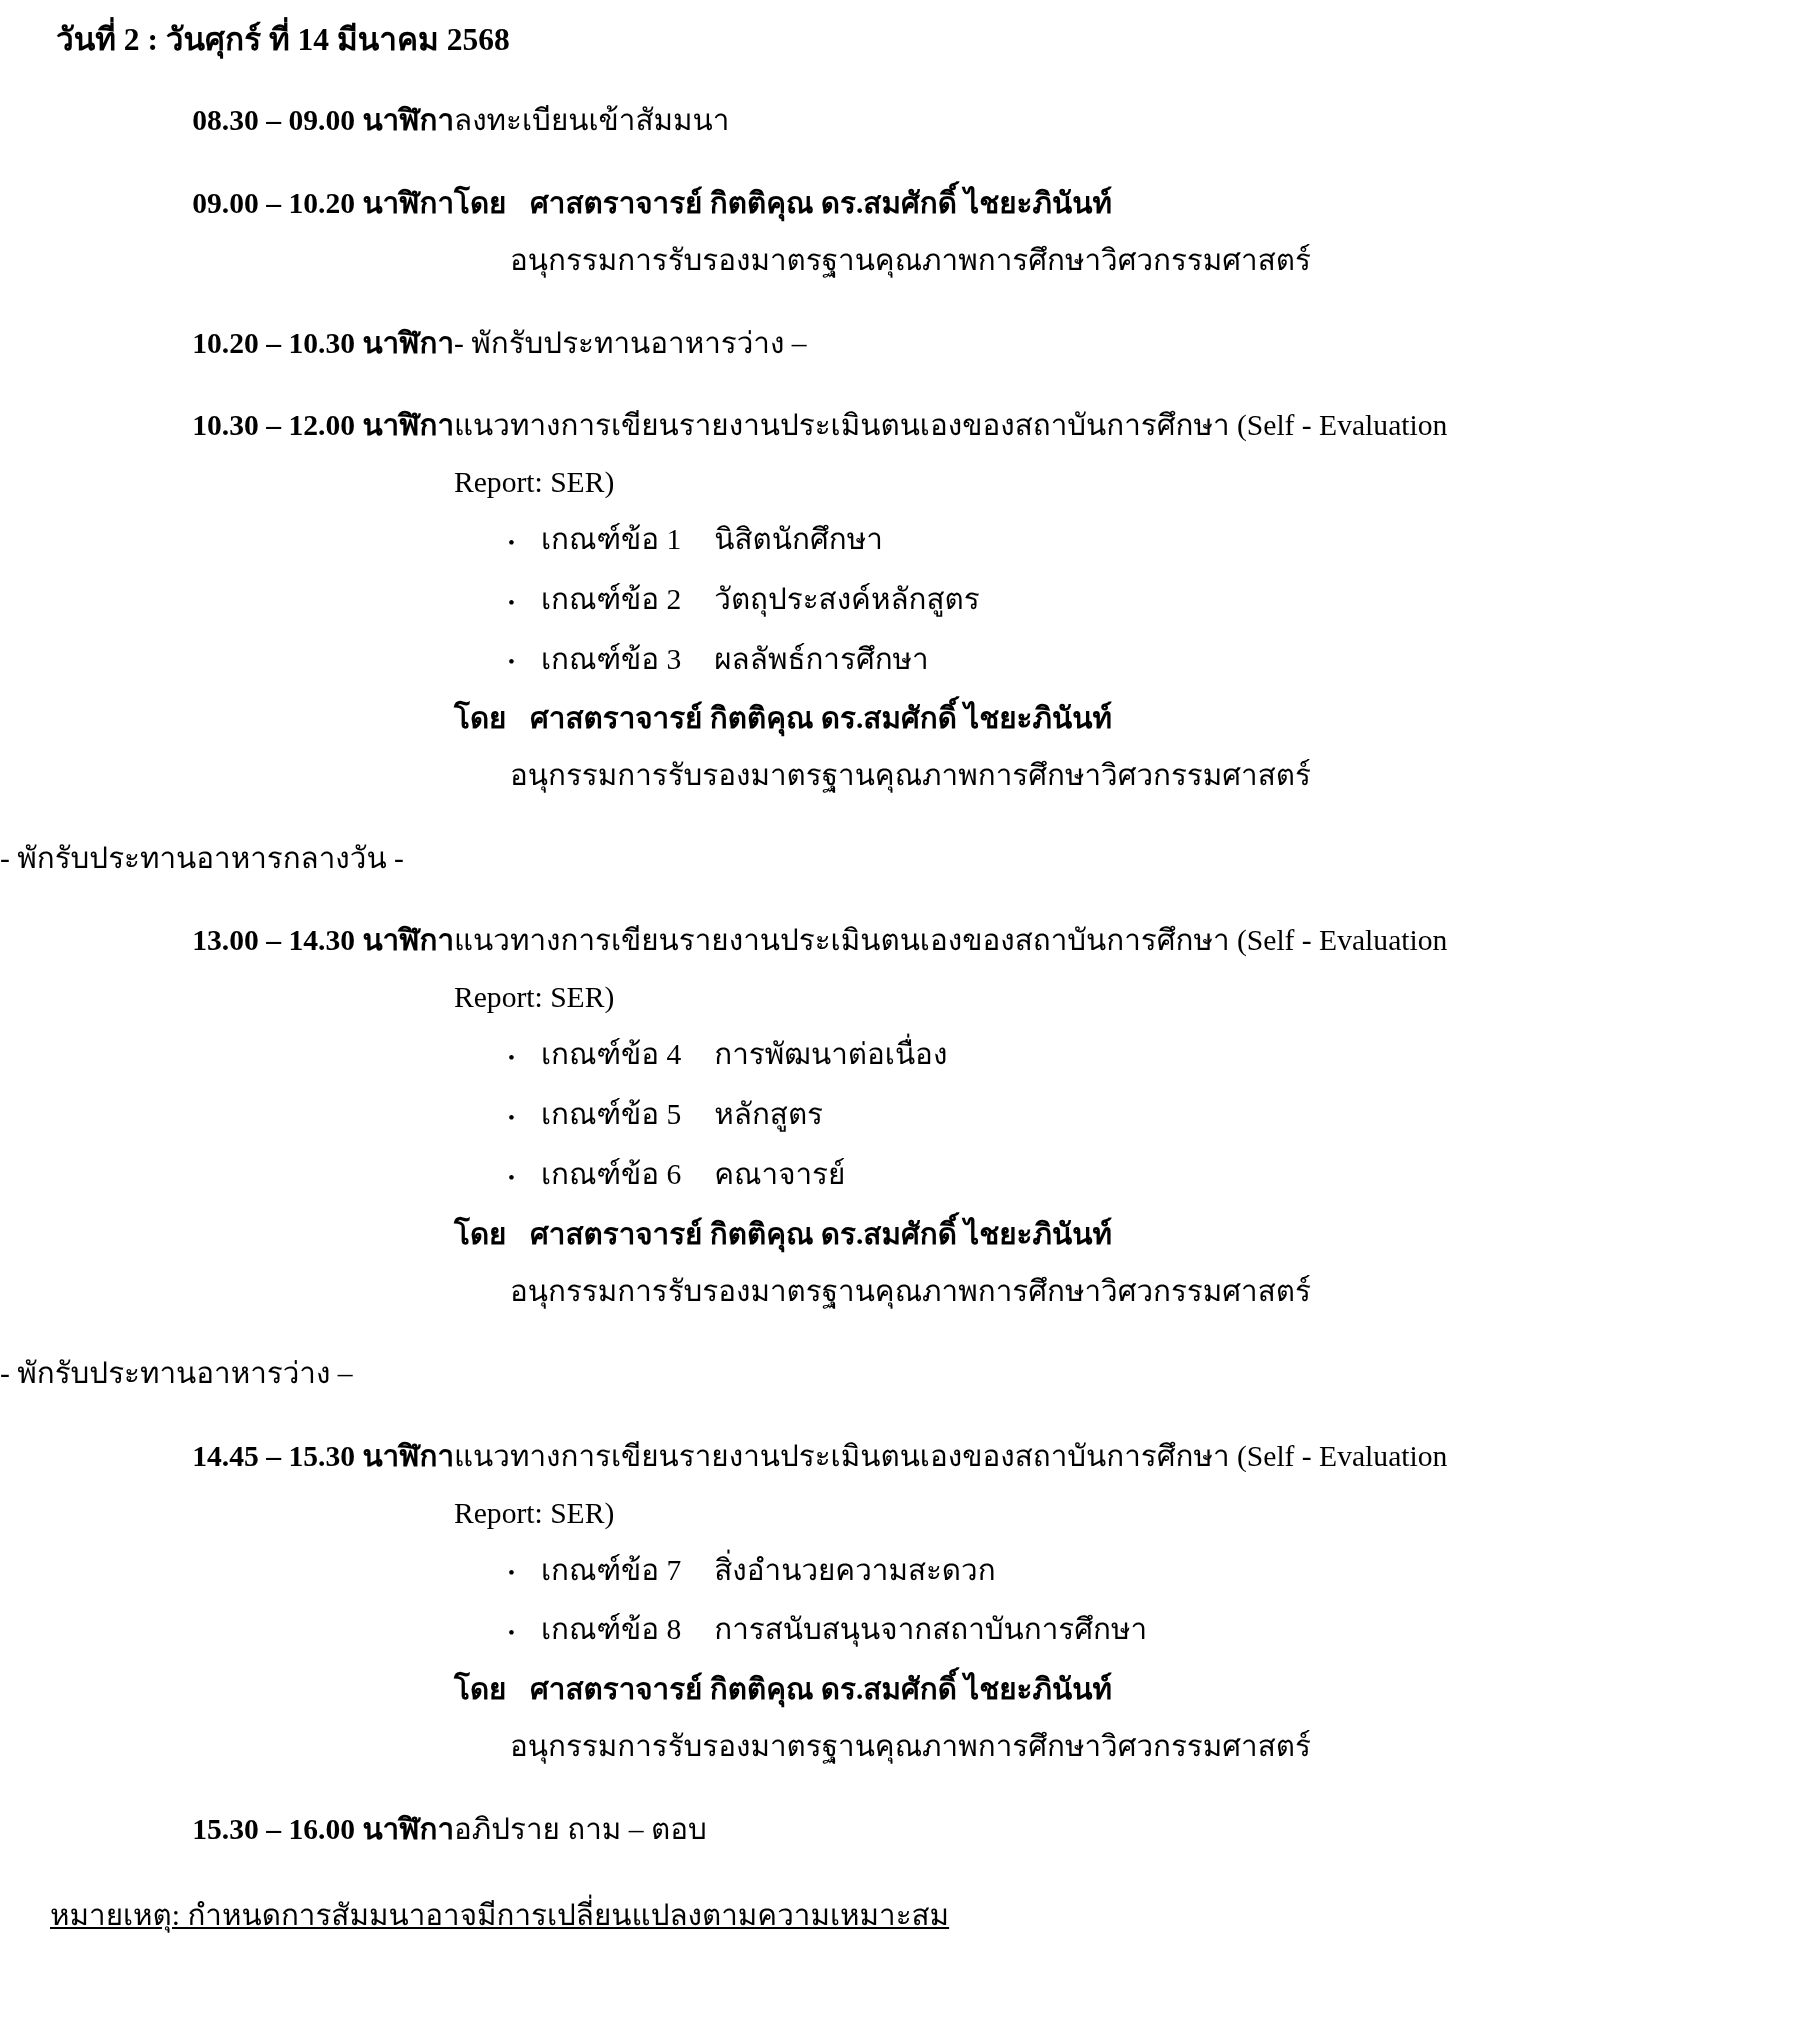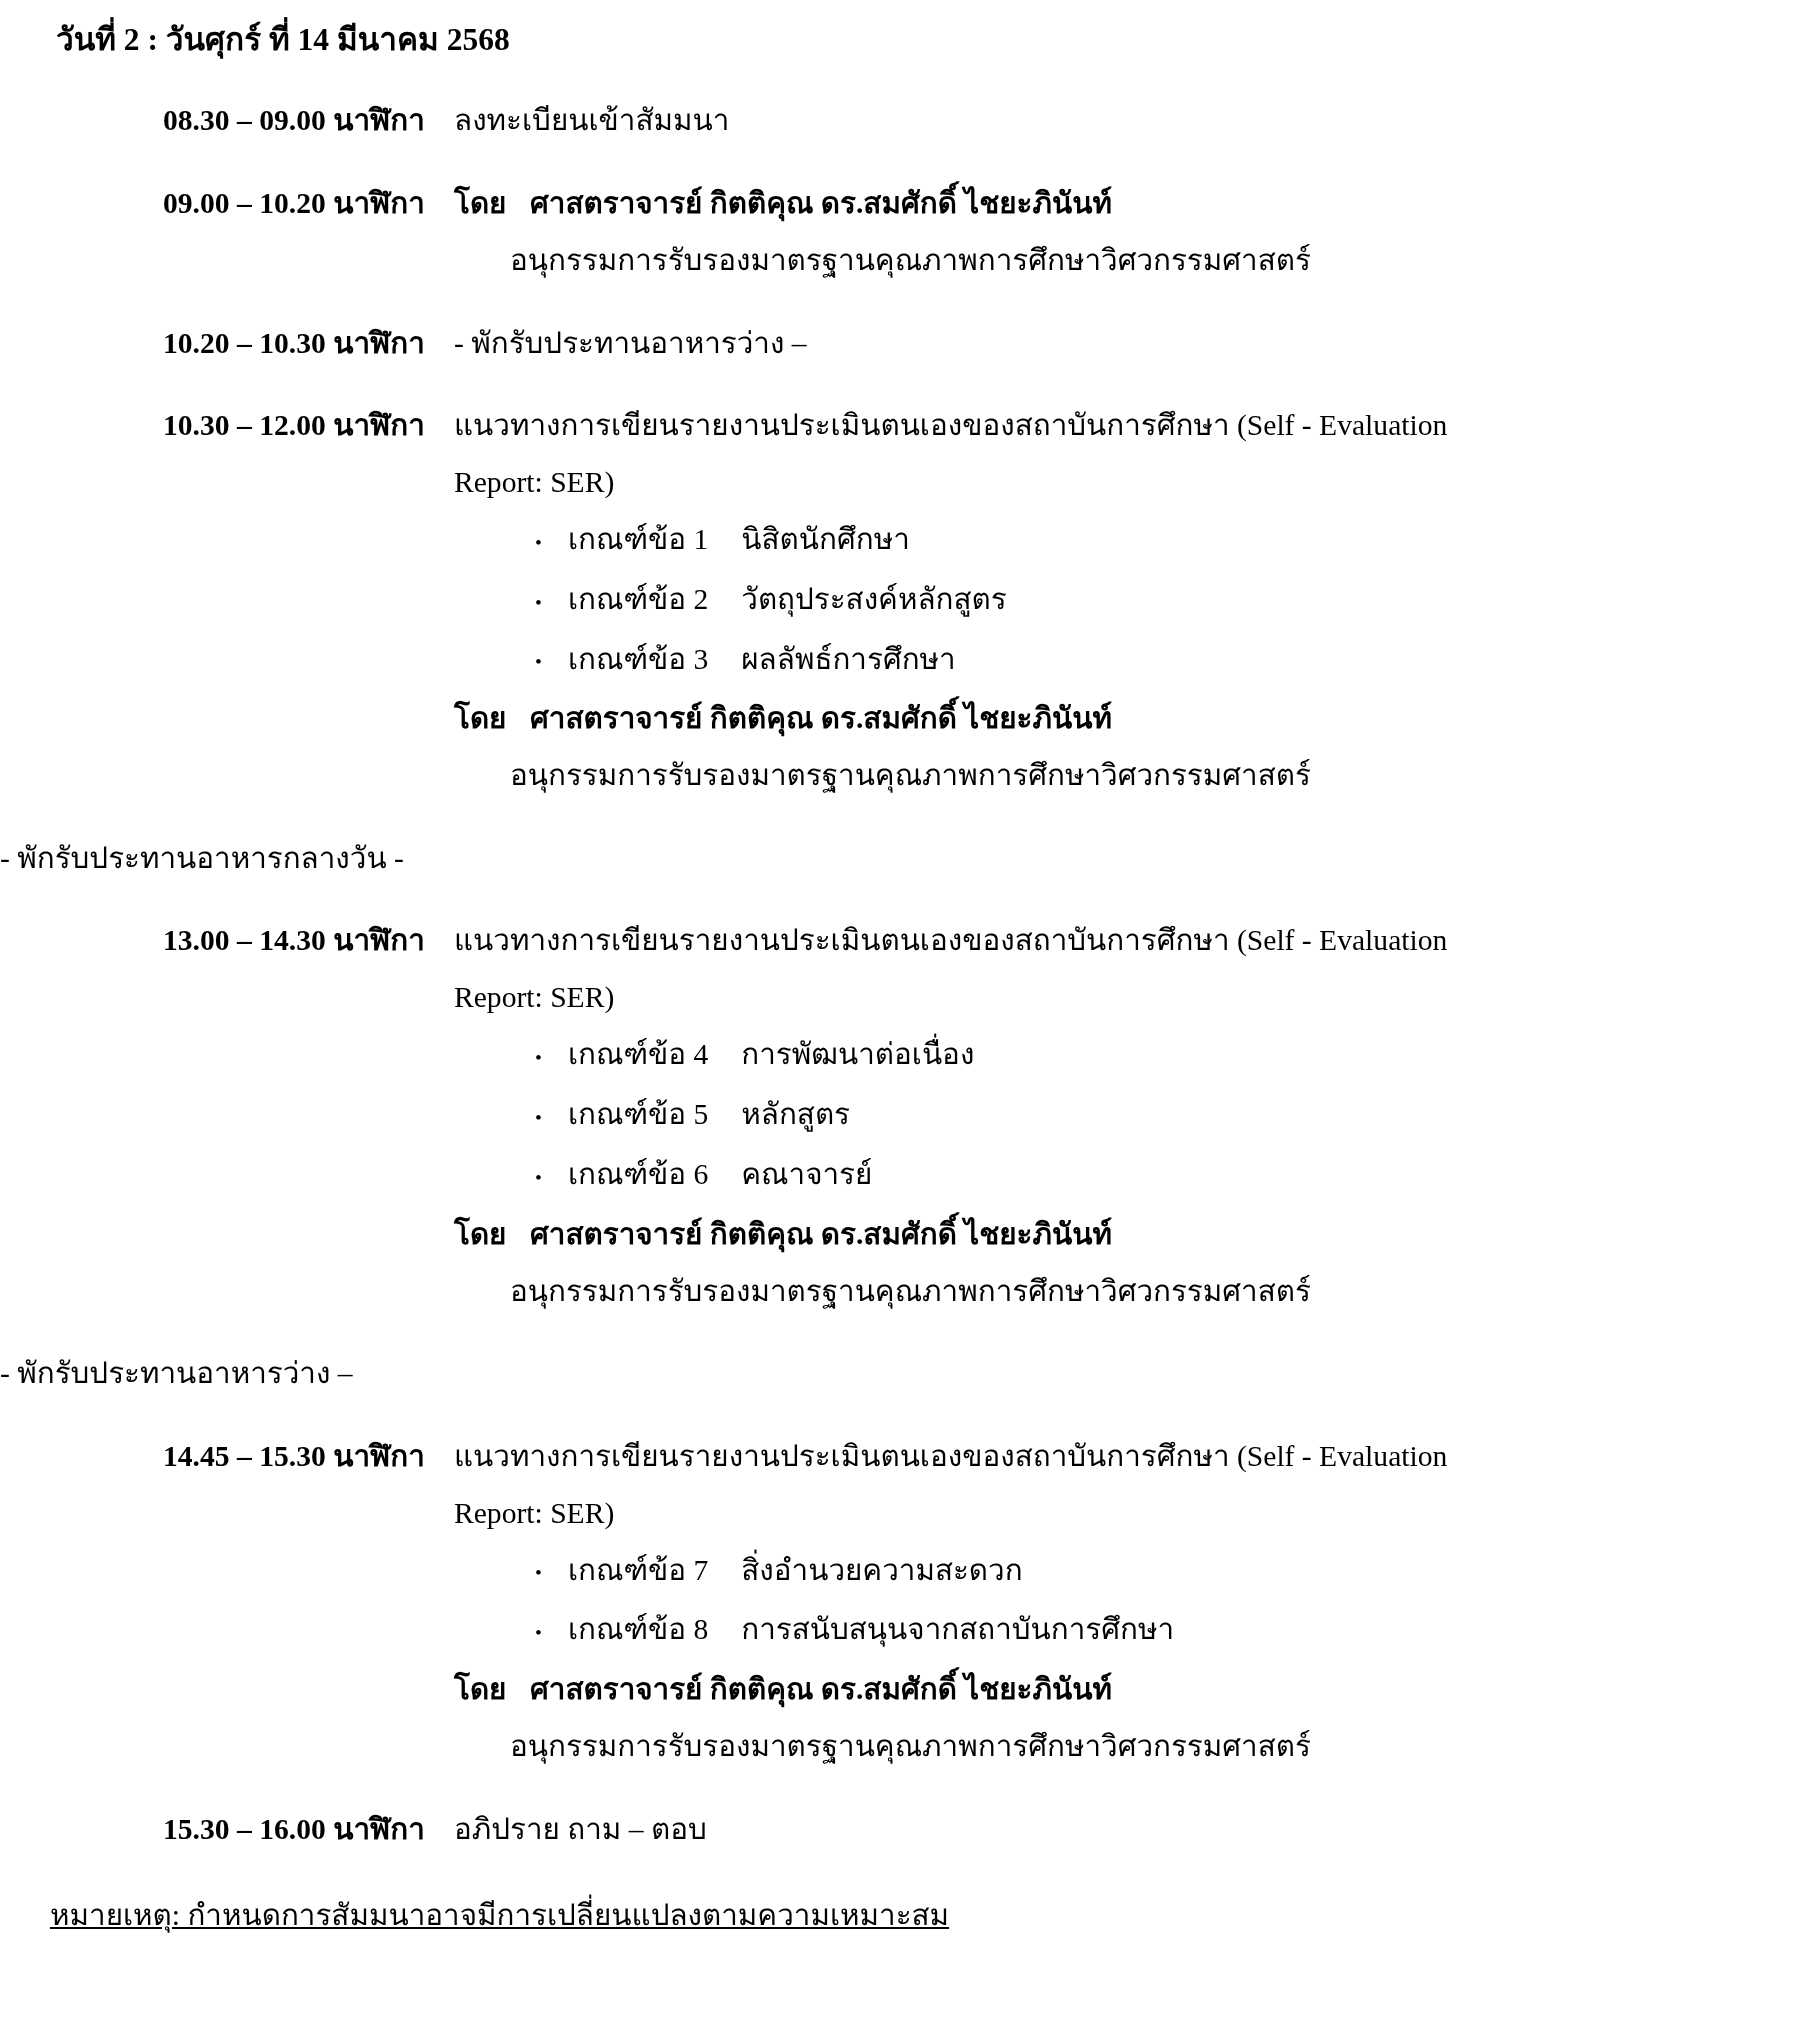--- a/index.html
+++ b/index.html
@@ -29,27 +29,28 @@
     display: flex;
     align-items: flex-start;
     margin-top: 25.6px;
   }
   .time {
     flex: 0 0 291px;
     margin-left: 163px;
     font-weight: 700;
     line-height: 57px;
     white-space: nowrap;
+    text-align: right;
   }
   .content { flex: 1; }
   .line { line-height: 57px; }
   .speaker { font-weight: 700; }
   .sp-name { margin-left: 23.6px; }
   .affil { margin-left: 56px; }
-  .bullet { margin-left: 81px; }
+  .bullet { margin-left: 54px; }
   .dot {
     display: inline-block;
     width: 33px;
     font-size: 19.7px;
     vertical-align: middle;
   }
   .b-no { margin-right: 33px; }
   .note {
     margin-left: 50px;
     margin-top: 29.6px;

